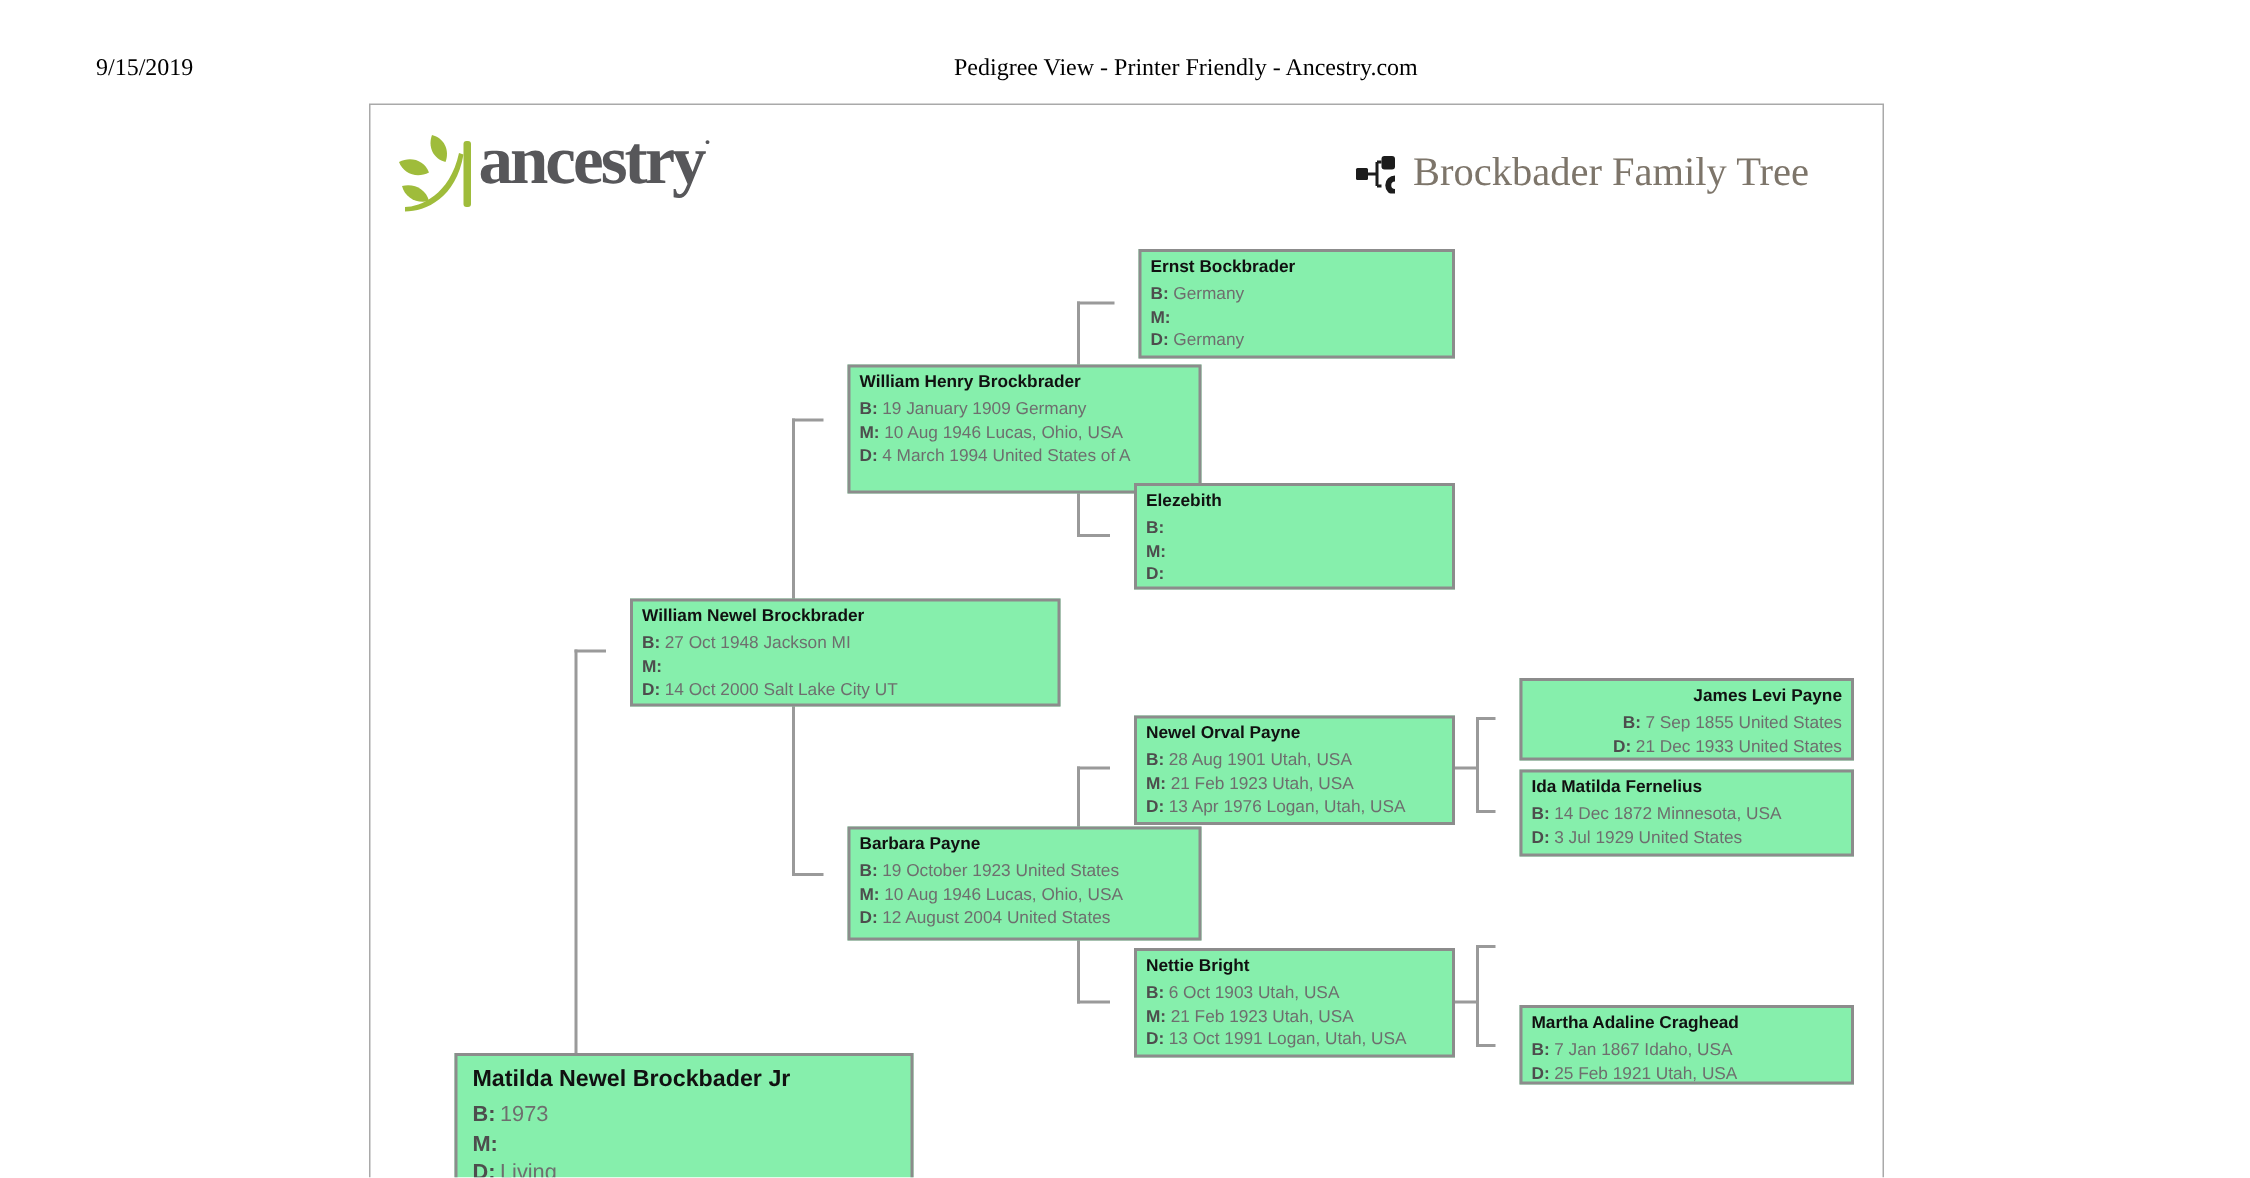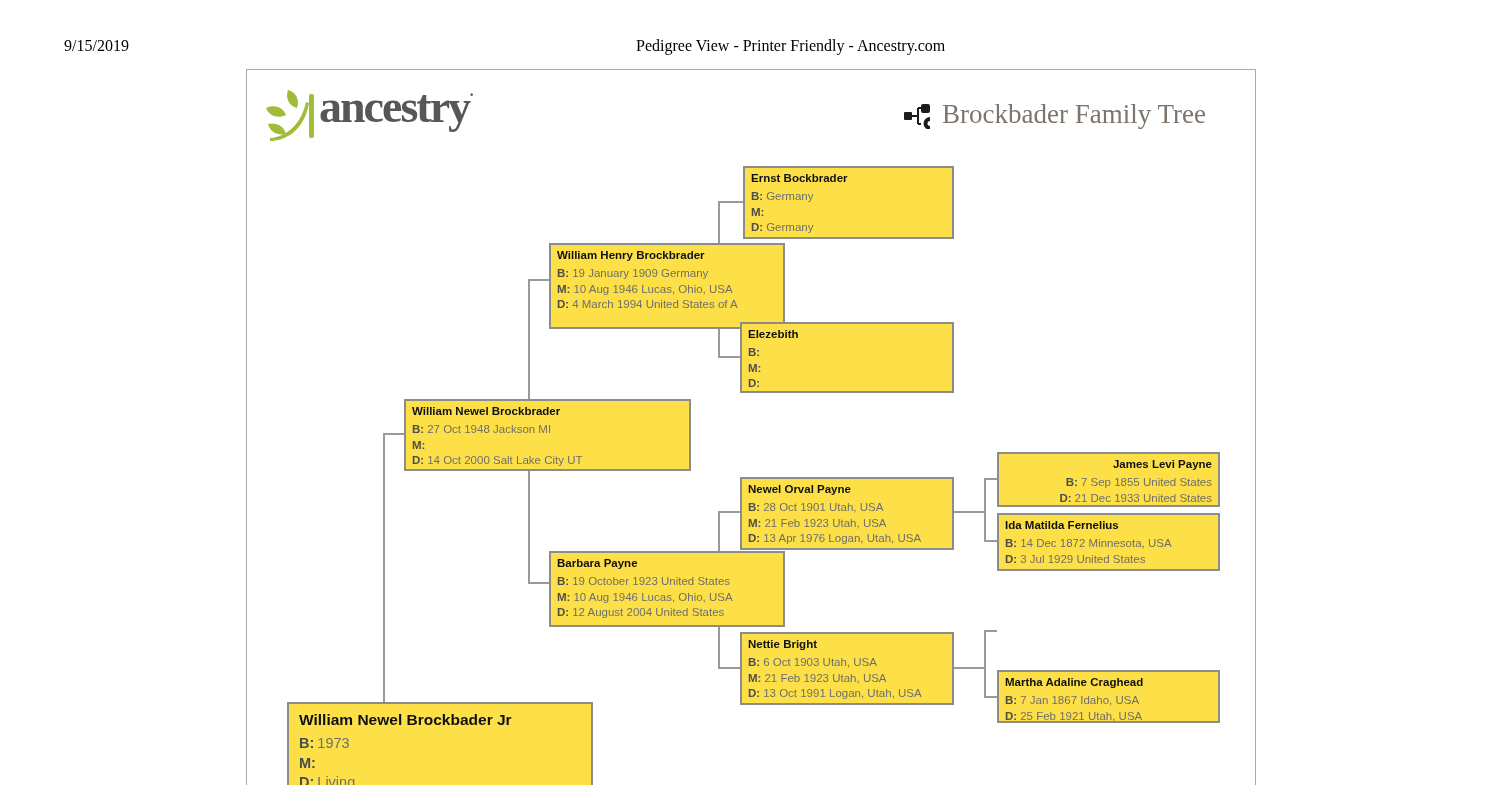--- a/index.html
+++ b/index.html
@@ -16,22 +16,22 @@
   
   .logo-wrap{position:absolute;left:264px;top:84px;width:250px;height:58px;text-align:right;}
   .leaf-svg{position:absolute;left:0;top:2px;}
   .logo-word{position:absolute;left:55px;top:-4px;font-family:"Liberation Serif",serif;
              font-weight:bold;font-size:46px;letter-spacing:-2px;color:#57575a;}
   .logo-tm{font-size:16px;vertical-align:22px;letter-spacing:0;}
   .tree-title-wrap{position:absolute;left:903px;top:96px;height:36px;display:flex;align-items:center;}
   .tree-icon{margin-right:9px;margin-top:4px;}
   .tree-title{font-family:"Liberation Serif",serif;font-size:27px;color:#7d756a;}
   
-  .pbox{position:absolute;background:#fde047;border:2px solid #8c8c8c;box-sizing:border-box;
-        padding:3px 6px 2px 6px;overflow:hidden;}
+  .pbox{position:absolute;background:#86efac;border:2px solid #8c8c8c;box-sizing:border-box;
+        padding:3px 6px 2px 6px;overflow:hidden;margin-left:16px;}
   .pname{font-weight:bold;color:#111;font-size:11.5px;line-height:15px;white-space:nowrap;margin-bottom:3px;}
   .prow{font-size:11.5px;line-height:15.5px;white-space:nowrap;}
   .lbl{font-weight:bold;color:#4d4d4d;margin-right:3px;}
   .val{color:#6e6e6e;}
   #box-ernst{left:743px;top:166px;width:211px;height:73px;}
   #box-william-henry{left:549px;top:243px;width:236px;height:86px;}
   #box-elezebith{left:740px;top:322px;width:214px;height:71px;}
   #box-william-newel{left:404px;top:399px;width:287px;height:72px;}
   #box-james{left:997px;top:452px;width:223px;height:55px;text-align:right;}
   #box-ida{left:997px;top:513px;width:223px;height:58px;}
@@ -141,21 +141,21 @@
   </div>
 
   <div class="pbox" id="box-ida">
     <div class="pname">Ida Matilda Fernelius</div>
     <div class="prow"><span class="lbl">B:</span><span class="val">14 Dec 1872 Minnesota, USA</span></div>
     <div class="prow"><span class="lbl">D:</span><span class="val">3 Jul 1929 United States</span></div>
   </div>
 
   <div class="pbox" id="box-newel-orval">
     <div class="pname">Newel Orval Payne</div>
-    <div class="prow"><span class="lbl">B:</span><span class="val">28 Oct 1901 Utah, USA</span></div>
+    <div class="prow"><span class="lbl">B:</span><span class="val">28 Aug 1901 Utah, USA</span></div>
     <div class="prow"><span class="lbl">M:</span><span class="val">21 Feb 1923 Utah, USA</span></div>
     <div class="prow"><span class="lbl">D:</span><span class="val">13 Apr 1976 Logan, Utah, USA</span></div>
   </div>
 
   <div class="pbox" id="box-barbara">
     <div class="pname">Barbara Payne</div>
     <div class="prow"><span class="lbl">B:</span><span class="val">19 October 1923 United States</span></div>
     <div class="prow"><span class="lbl">M:</span><span class="val">10 Aug 1946 Lucas, Ohio, USA</span></div>
     <div class="prow"><span class="lbl">D:</span><span class="val">12 August 2004 United States</span></div>
   </div>
@@ -168,19 +168,19 @@
   </div>
 
   <div class="pbox" id="box-nettie">
     <div class="pname">Nettie Bright</div>
     <div class="prow"><span class="lbl">B:</span><span class="val">6 Oct 1903 Utah, USA</span></div>
     <div class="prow"><span class="lbl">M:</span><span class="val">21 Feb 1923 Utah, USA</span></div>
     <div class="prow"><span class="lbl">D:</span><span class="val">13 Oct 1991 Logan, Utah, USA</span></div>
   </div>
 
   <div class="pbox" id="box-root">
-    <div class="pname">William Newel Brockbader Jr</div>
+    <div class="pname">Matilda Newel Brockbader Jr</div>
     <div class="prow"><span class="lbl">B:</span><span class="val">1973</span></div>
     <div class="prow"><span class="lbl">M:</span><span class="val"></span></div>
     <div class="prow"><span class="lbl">D:</span><span class="val">Living</span></div>
   </div>
 
 </div>
 
 </body></html>

